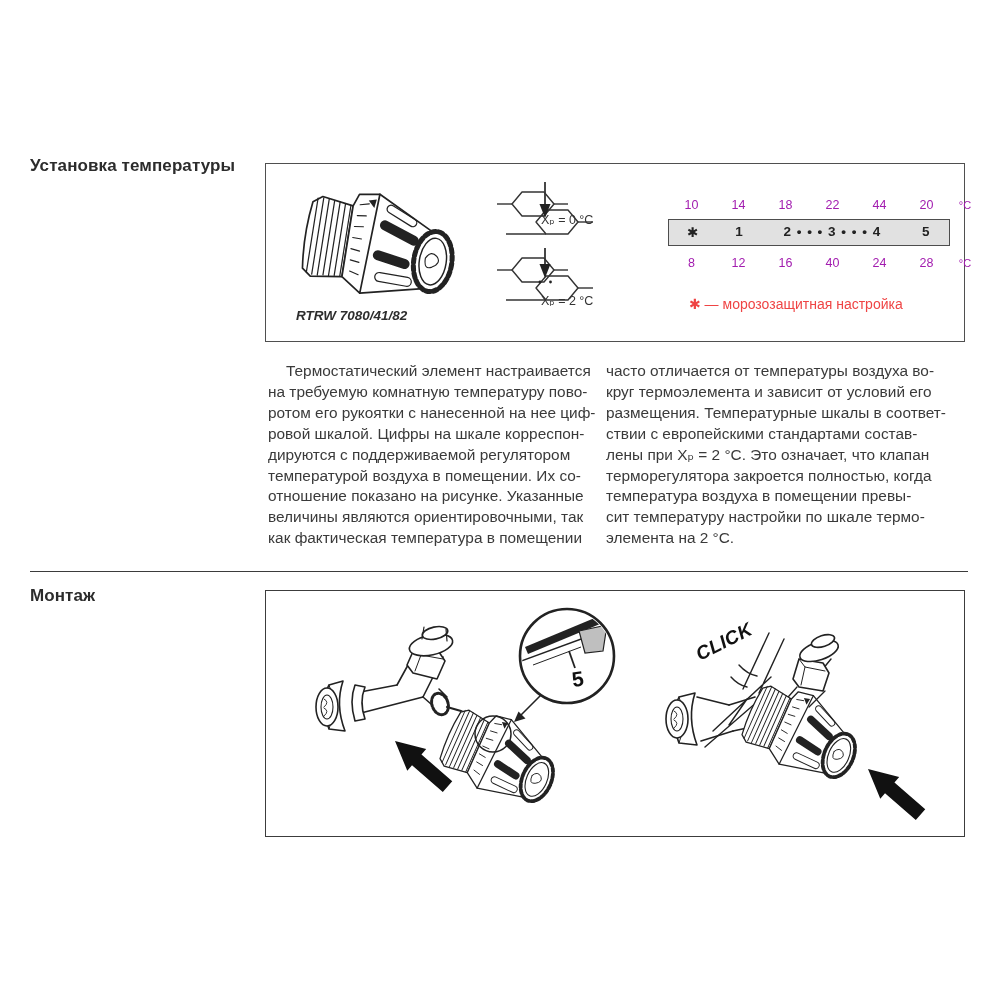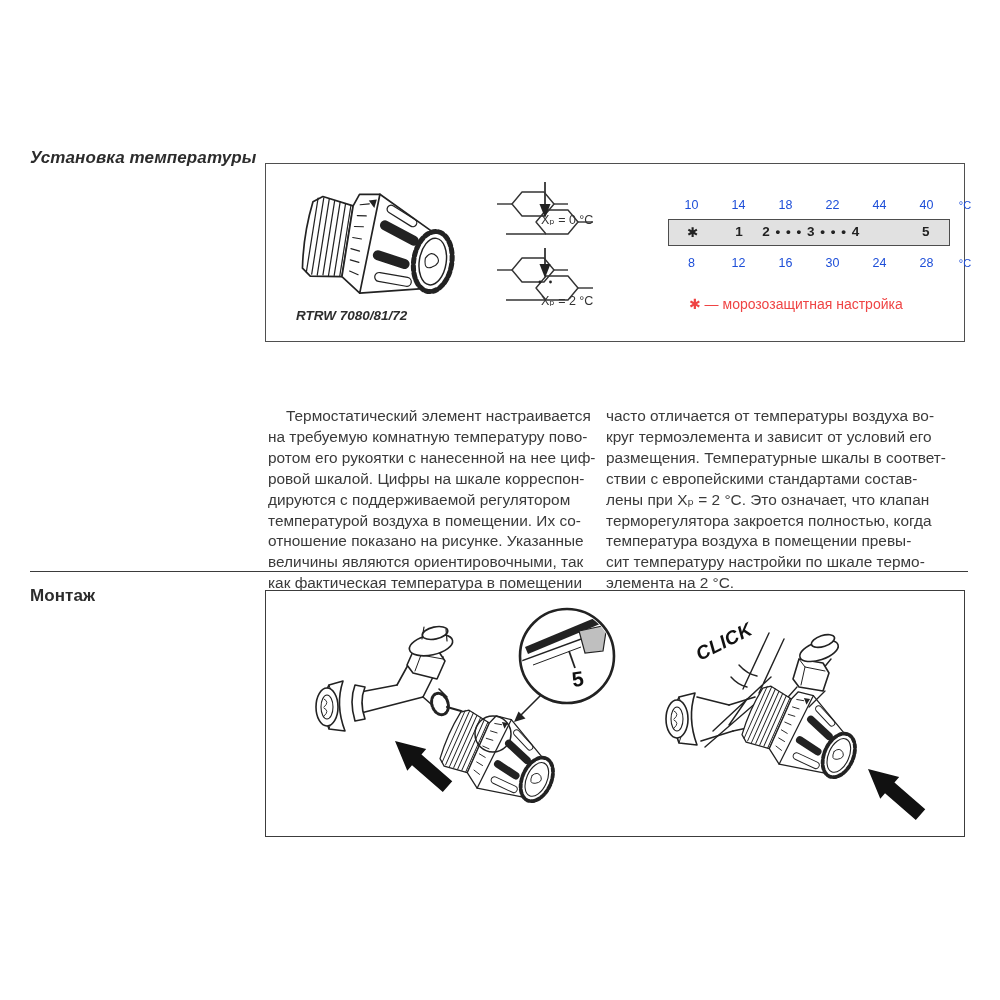--- a/index.html
+++ b/index.html
@@ -8,38 +8,38 @@
     font-family:"Liberation Sans","DejaVu Sans",sans-serif; color:#3a3a3a;
     overflow:hidden;
   }
   .abs { position:absolute; }
   .h1 { position:absolute; left:30px; font-size:17px; font-weight:bold; color:#2c2c2c; letter-spacing:.1px; }
   .figure { position:absolute; left:265px; width:698px; background:#fff; border:1px solid #4f4f4f; }
   #fig1 { top:163px; height:177px; }
   #fig2 { top:590px; height:245px; border-width:1.5px; border-color:#3c3c3c; }
   .col {
     position:absolute; top:361px; font-size:15.4px; line-height:20.9px;
-    color:#3a3a3a; white-space:pre-line;margin-top:45px;
+    color:#3a3a3a; white-space:pre-line;
   }
   #col-left  { left:268px; width:352px; text-indent:18px; }
   #col-right { left:606px; width:342px; }
   .divider { position:absolute; left:30px; top:571px; width:938px; height:0; border-top:1.6px solid #3b3b3b; }
   .rtrw { position:absolute; left:30px; top:144px; font-style:italic; font-weight:bold; font-size:13.5px; color:#2d2d2d; }
   .xp-label { position:absolute; left:275px; font-size:12.5px; color:#333; }
   .scale { position:absolute; left:402px; top:32px; width:320px; }
-  .num-row { display:flex; font-size:12.5px; color:#1d4ed8; height:18px; align-items:center; }
+  .num-row { display:flex; font-size:12.5px; color:#a21caf; height:18px; align-items:center; }
   .num-row .v { width:47px; text-align:center; }
   .num-row .unit { width:30px; text-align:center; font-size:11px; }
   .scale-bar {
     display:flex; width:282px; box-sizing:border-box; background:#e1e1e1;
     border:1.4px solid #4d4d4d; margin-top:5px; padding:4px 0 5px;
     font-weight:bold; font-size:13.5px; color:#222;
   }
   .scale-bar .c1,.scale-bar .c2,.scale-bar .c4 { width:47px; text-align:center; }
-  .scale-bar .c3 { width:141px; letter-spacing:1px; }
+  .scale-bar .c3 { width:141px; text-align:center; letter-spacing:1px; }
   .row-bottom { margin-top:8px; }
   .footnote { position:absolute; left:423px; top:132px; font-size:14px; color:#ef4444; }
   svg text { font-family:"Liberation Sans","DejaVu Sans",sans-serif; }
 </style>
 </head>
 <body>
 
 <div id="page">
 
   <svg width="0" height="0" style="position:absolute" aria-hidden="true" xmlns="http://www.w3.org/2000/svg" xmlns:xlink="http://www.w3.org/1999/xlink">
@@ -56,29 +56,29 @@
         <rect x="0" y="0" width="34" height="9" rx="4.5" transform="translate(69,59) rotate(9)" fill="#222" stroke="none"></rect>
         <rect x="0" y="0" width="33" height="8" rx="4" transform="translate(73,79) rotate(1)" stroke-width="1.1"></rect>
         <ellipse cx="122" cy="62" rx="17" ry="27" fill="#fff" stroke-width="4.5" stroke-dasharray="4 2.6"></ellipse>
         <ellipse cx="122" cy="62" rx="12" ry="21" stroke-width="1.3"></ellipse>
         <path stroke-width="1" d="M115,60 q4,-8 10,-3 q5,5 -3,10 q-7,4 -7,-7"></path>
       </g>
       <polygon id="bigarrow" points="0,6 34,6 34,0 58,12 34,24 34,18 0,18" fill="#111" stroke="none"></polygon>
     </defs>
   </svg>
 
-  <div class="h1" style="top:148px;font-style:italic;">Установка температуры</div>
+  <div class="h1" style="top:156px;">Установка температуры</div>
 
   <div class="figure" id="fig1">
 
     <svg class="abs" style="left:16px;top:12px" width="198" height="142" viewBox="0 0 198 142" xmlns="http://www.w3.org/2000/svg" xmlns:xlink="http://www.w3.org/1999/xlink">
       <use href="#head" xlink:href="#head" transform="translate(16,8) scale(1.12) rotate(9 75 55)"></use>
     </svg>
 
-    <div class="rtrw">RTRW 7080/81/72</div>
+    <div class="rtrw">RTRW 7080/41/82</div>
 
     <svg class="abs" style="left:228px;top:16px" width="115" height="64" viewBox="0 0 115 64" xmlns="http://www.w3.org/2000/svg">
       <g stroke="#333" stroke-width="1.4" fill="none" stroke-linejoin="round">
         <polygon points="18,24 28,12 50,12 60,24 50,36 28,36"></polygon>
         <line x1="3" y1="24" x2="18" y2="24"></line>
         <line x1="60" y1="24" x2="74" y2="24"></line>
         <polygon points="42,42 52,30 74,30 84,42 74,54 52,54"></polygon>
         <line x1="12" y1="54" x2="52" y2="54"></line>
         <line x1="84" y1="42" x2="99" y2="42"></line>
         <line x1="51" y1="2" x2="51" y2="26" stroke-width="1.8"></line>
@@ -103,34 +103,34 @@
     </svg>
     <div class="xp-label" style="top:129px">Xₚ = 2 °C</div>
 
     <div class="scale">
       <div class="num-row">
         <span class="v">10</span>
         <span class="v">14</span>
         <span class="v">18</span>
         <span class="v">22</span>
         <span class="v">44</span>
-        <span class="v">40</span>
+        <span class="v">20</span>
         <span class="unit">°C</span>
       </div>
       <div class="scale-bar">
         <span class="c1">✱</span>
         <span class="c2">1</span>
         <span class="c3">2 • • • 3 • • • 4</span>
         <span class="c4">5</span>
       </div>
       <div class="num-row row-bottom">
         <span class="v">8</span>
         <span class="v">12</span>
         <span class="v">16</span>
-        <span class="v">30</span>
+        <span class="v">40</span>
         <span class="v">24</span>
         <span class="v">28</span>
         <span class="unit">°C</span>
       </div>
     </div>
 
     <div class="footnote">✱ — морозозащитная настройка</div>
   </div>
 
   <div class="col" id="col-left">Термостатический элемент настраивается

